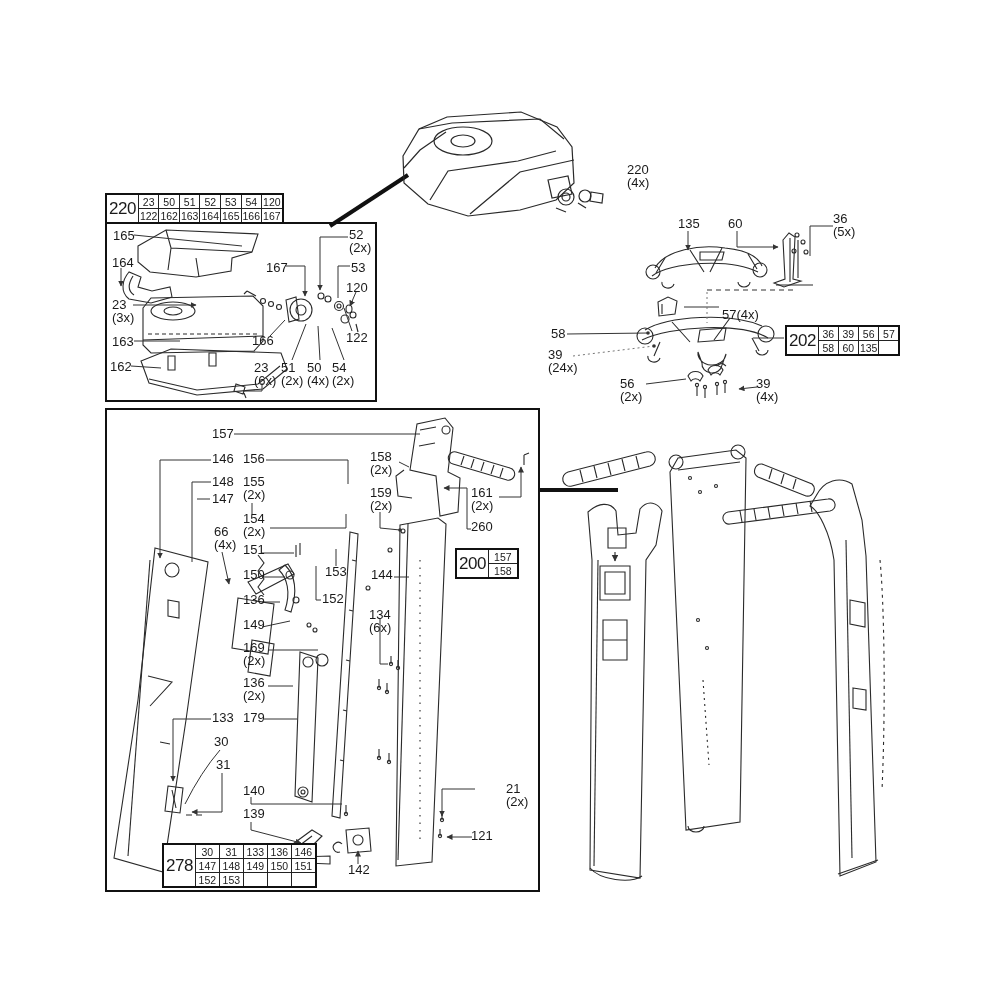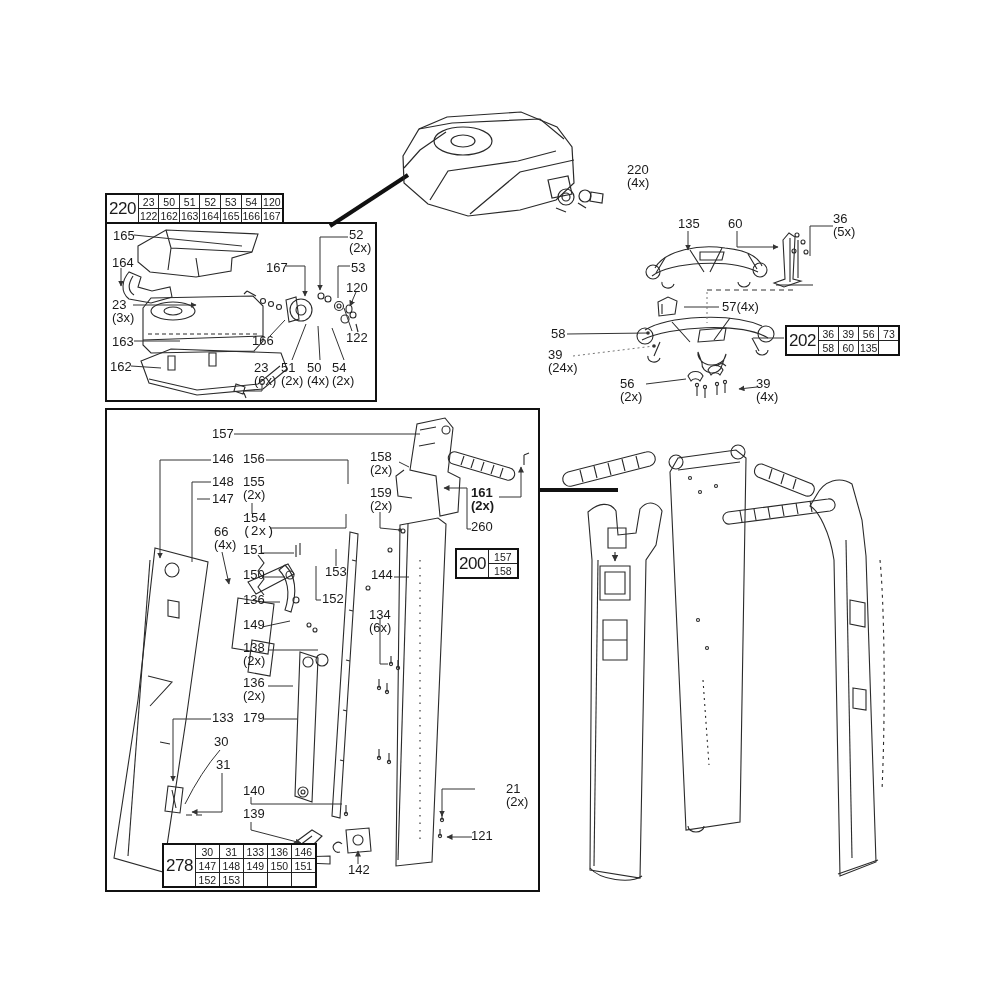--- a/index.html
+++ b/index.html
@@ -321,21 +321,21 @@
 </tbody>
     </table>
 
 <table class="pt" style="left:785px;top:325px;">
   <tbody>
         <tr>
     <td class="id" rowspan="2">202</td>
     <td>36</td>
     <td>39</td>
     <td>56</td>
-    <td>73</td>
+    <td>57</td>
   </tr>
   <tr>
     <td>58</td>
     <td>60</td>
     <td>135</td>
     <td></td>
   </tr>
 </tbody>
     </table>
 
@@ -438,21 +438,21 @@
 <div class="co" style="left:678px;top:217px;">
       <div>135</div>
     </div>
 <div class="co" style="left:728px;top:217px;">
       <div>60</div>
     </div>
 <div class="co" style="left:833px;top:212px;">
       <div>36</div>
       <div>(5x)</div>
     </div>
-<div class="co" style="left:722px;top:300px;">
+<div class="co" style="left:722px;top:308px;">
       <div>57(4x)</div>
     </div>
 <div class="co" style="left:551px;top:327px;">
       <div>58</div>
     </div>
 <div class="co" style="left:548px;top:348px;">
       <div>39</div>
       <div>(24x)</div>
     </div>
 <div class="co" style="left:620px;top:377px;">
@@ -476,42 +476,42 @@
 <div class="co" style="left:212px;top:475px;">
       <div>148</div>
     </div>
 <div class="co" style="left:243px;top:475px;">
       <div>155</div>
       <div>(2x)</div>
     </div>
 <div class="co" style="left:212px;top:492px;">
       <div>147</div>
     </div>
-<div class="co" style="left:243px;top:512px;font-family:Liberation Mono, monospace;">
+<div class="co" style="left:243px;top:512px;">
       <div>154</div>
       <div>(2x)</div>
     </div>
 <div class="co" style="left:214px;top:525px;">
       <div>66</div>
       <div>(4x)</div>
     </div>
 <div class="co" style="left:243px;top:543px;">
       <div>151</div>
     </div>
 <div class="co" style="left:243px;top:568px;">
       <div>150</div>
     </div>
 <div class="co" style="left:243px;top:593px;">
       <div>136</div>
     </div>
 <div class="co" style="left:243px;top:618px;">
       <div>149</div>
     </div>
 <div class="co" style="left:243px;top:641px;">
-      <div>138</div>
+      <div>169</div>
       <div>(2x)</div>
     </div>
 <div class="co" style="left:243px;top:676px;">
       <div>136</div>
       <div>(2x)</div>
     </div>
 <div class="co" style="left:212px;top:711px;">
       <div>133</div>
     </div>
 <div class="co" style="left:214px;top:735px;">
@@ -530,21 +530,21 @@
       <div>139</div>
     </div>
 <div class="co" style="left:370px;top:450px;">
       <div>158</div>
       <div>(2x)</div>
     </div>
 <div class="co" style="left:370px;top:486px;">
       <div>159</div>
       <div>(2x)</div>
     </div>
-<div class="co" style="left:471px;top:486px;font-weight:bold;">
+<div class="co" style="left:471px;top:486px;">
       <div>161</div>
       <div>(2x)</div>
     </div>
 <div class="co" style="left:471px;top:520px;">
       <div>260</div>
     </div>
 <div class="co" style="left:325px;top:565px;">
       <div>153</div>
     </div>
 <div class="co" style="left:322px;top:592px;">

